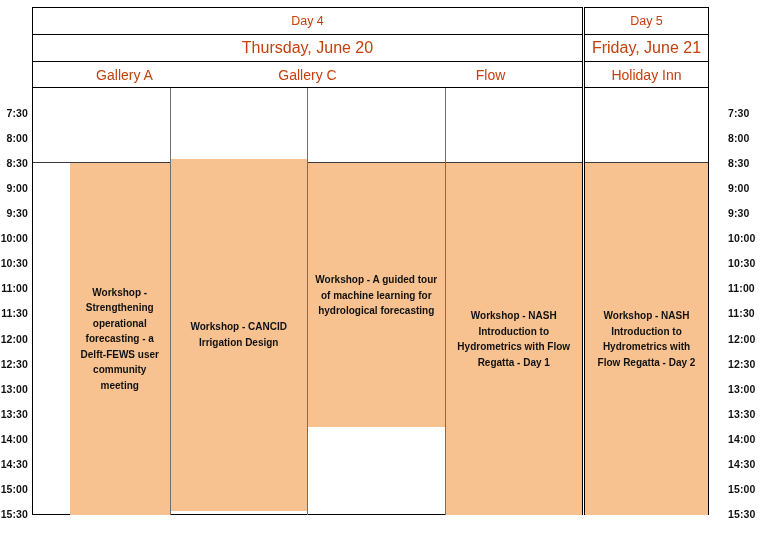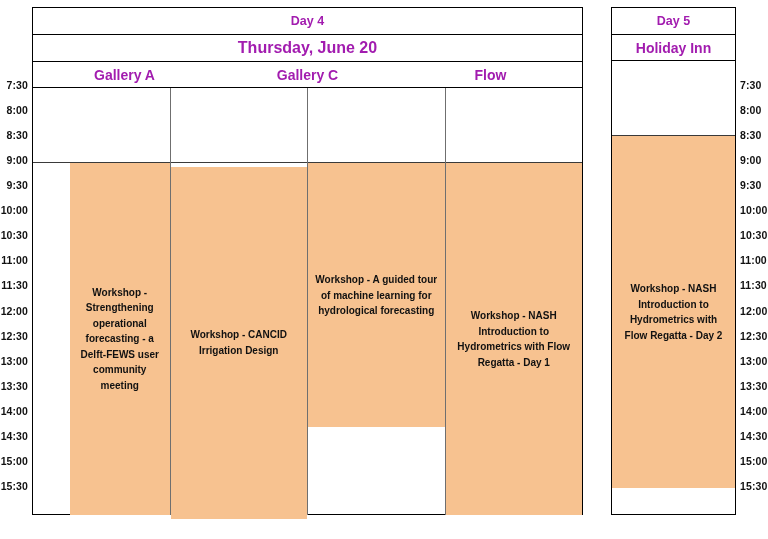--- a/index.html
+++ b/index.html
@@ -13,24 +13,23 @@
   .page {
     position: relative;
     width: 768px;
     height: 539px;
     background: #ffffff;
   }
 
   
   .time-gutter {
     position: absolute;
-    top: 72px;
+    top: 100px;
     width: 32px;
     height: 427px;
-    padding-left: 12px;
   }
   .time-gutter.left  { left: 0px;  }
   .time-gutter.right { left: 722px; width: 46px; }
 
   .time-slot {
     height: 25.12px;
     display: flex;
     align-items: center;
     font-size: 10.5px;
     font-weight: bold;
@@ -41,39 +40,39 @@
   .time-gutter.right .time-slot { justify-content: flex-start; padding-left: 6px; }
 
   
   .sched-table {
     position: absolute;
     top: 7px;
     border: 1.6px solid #000000;
     background: #ffffff;
   }
   #table-day4 { left: 32px;  width: 551px; height: 508px; }
-  #table-day5 { left: 611px; width: 125px; height: 508px; }
+  #table-day5 { left: 584px; width: 125px; height: 508px; }
 
   .hdr-row {
     display: flex;
     border-bottom: 1.6px solid #000000;
     background: #ffffff;
   }
   .hdr-day   { height: 27px; }
   .hdr-date  { height: 27px; }
   .hdr-venue { height: 26px; }
 
   .hdr-cell {
     flex: 1 1 0;
     display: flex;
     align-items: center;
     justify-content: center;
     font-size: 11.5px;
-    font-weight: bold;
-    color: #a21caf;
+    font-weight: normal;
+    color: #c2410c;
     text-align: center;
   }
   .hdr-day .hdr-cell  { font-size: 12.5px; }
   .hdr-date .hdr-cell { font-size: 16px; }
   .hdr-venue .hdr-cell { font-size: 14px; }
 
   
   .body-grid {
     display: flex;
     height: 427px;
@@ -156,21 +155,21 @@
 
       <div class="col">
         <div class="blk empty" style="top:0px;height:75.4px;"></div>
         <div class="blk event" style="top:75.4px;height:351.6px;margin-left:37px;">
           <span class="blk-label">Workshop - Strengthening operational forecasting - a Delft-FEWS user community meeting</span>
         </div>
       </div>
 
       <div class="col">
         <div class="blk empty" style="top:0px;height:75.4px;"></div>
-        <div class="blk event" style="top:79px;height:351.6px;">
+        <div class="blk event" style="top:71px;height:351.6px;">
           <span class="blk-label">Workshop - CANCID Irrigation Design</span>
         </div>
       </div>
 
       <div class="col">
         <div class="blk empty" style="top:0px;height:75.4px;"></div>
         <div class="blk event" style="top:75.4px;height:264px;">
           <span class="blk-label">Workshop - A guided tour of machine learning for hydrological forecasting</span>
         </div>
       </div>
@@ -184,20 +183,23 @@
 
     </div>
   </div>
 
   <div class="sched-table" id="table-day5">
 
     <div class="hdr-row hdr-day">
       <div class="hdr-cell">Day 5</div>
     </div>
 
+    <div class="hdr-row hdr-date">
+      <div class="hdr-cell">Friday, June 21</div>
+    </div>
 
     <div class="hdr-row hdr-venue">
       <div class="hdr-cell">Holiday Inn</div>
     </div>
 
     <div class="body-grid">
       <div class="col">
         <div class="blk empty" style="top:0px;height:75.4px;"></div>
         <div class="blk event" style="top:75.4px;height:351.6px;">
           <span class="blk-label">Workshop - NASH Introduction to Hydrometrics with Flow Regatta - Day 2</span>

